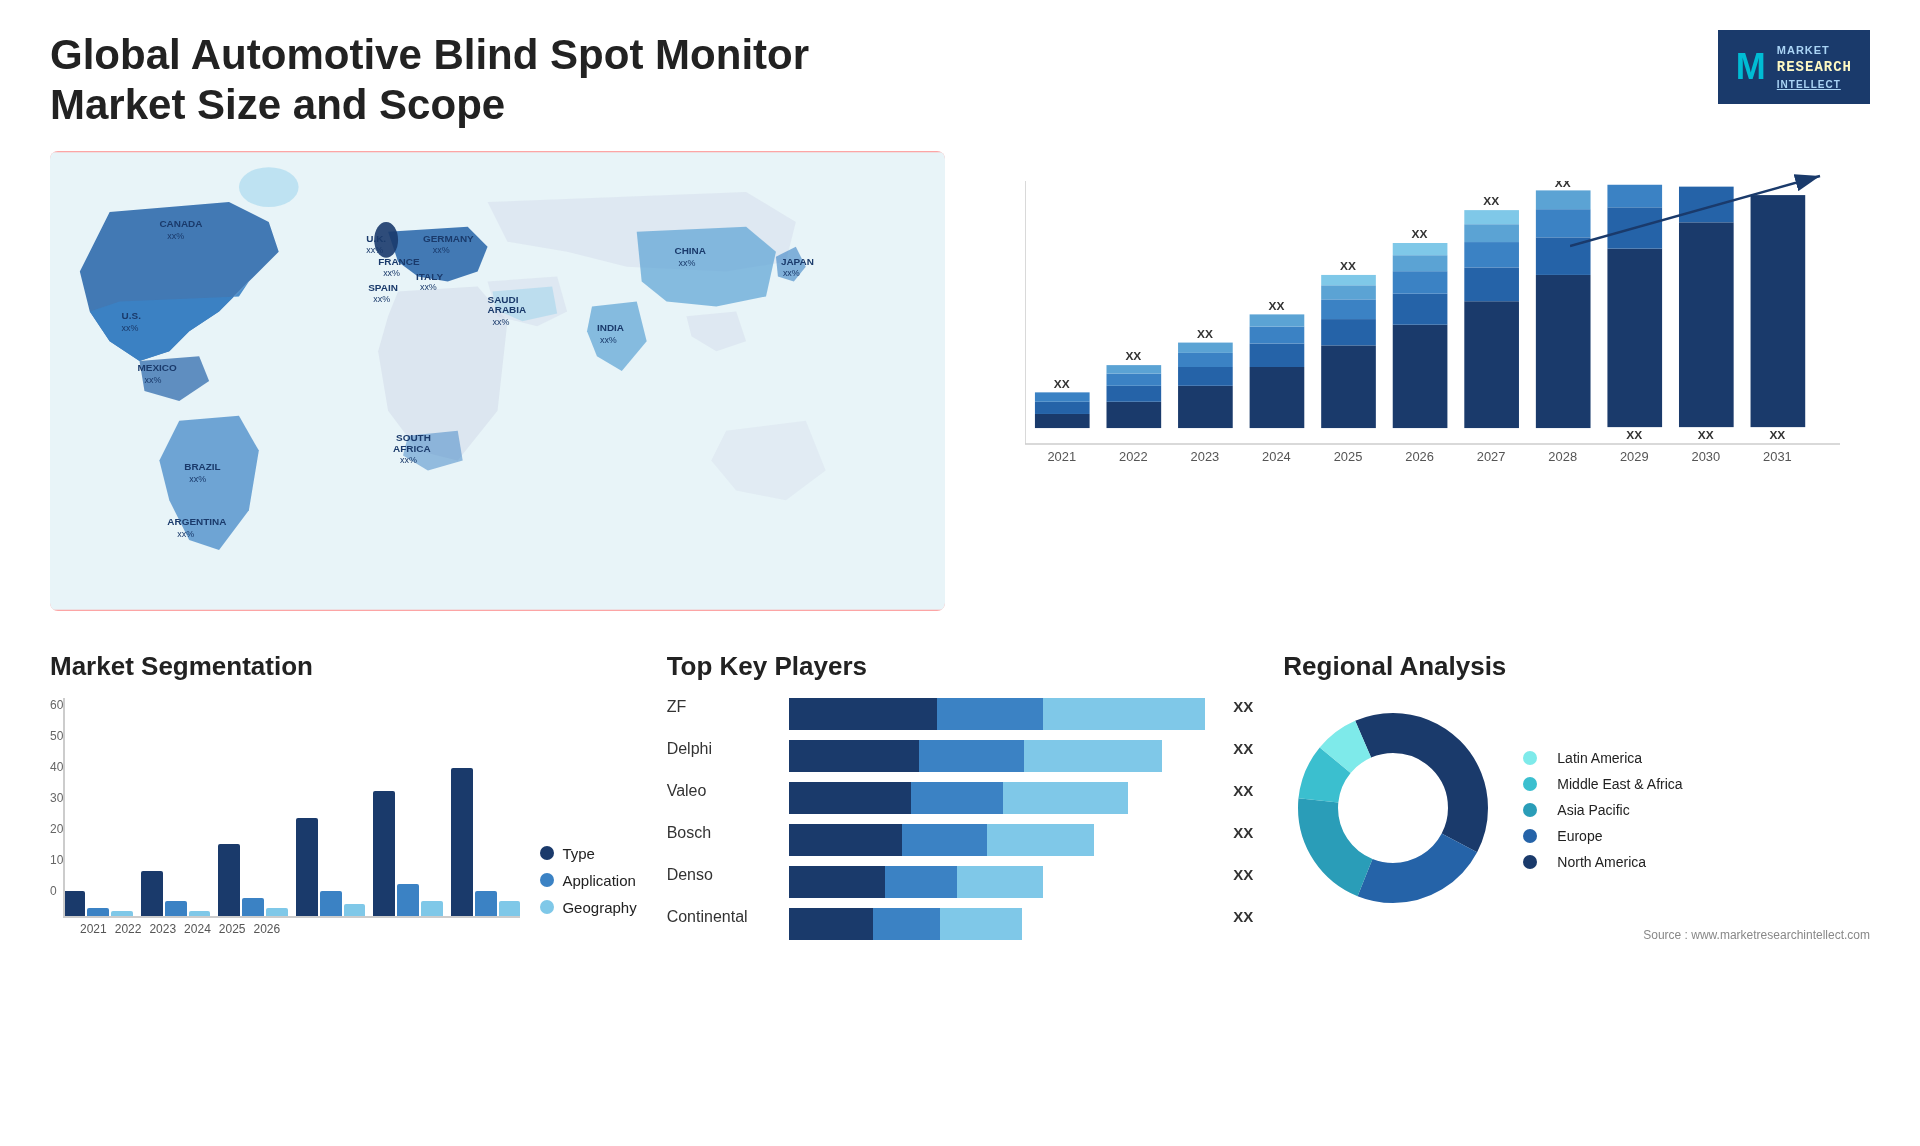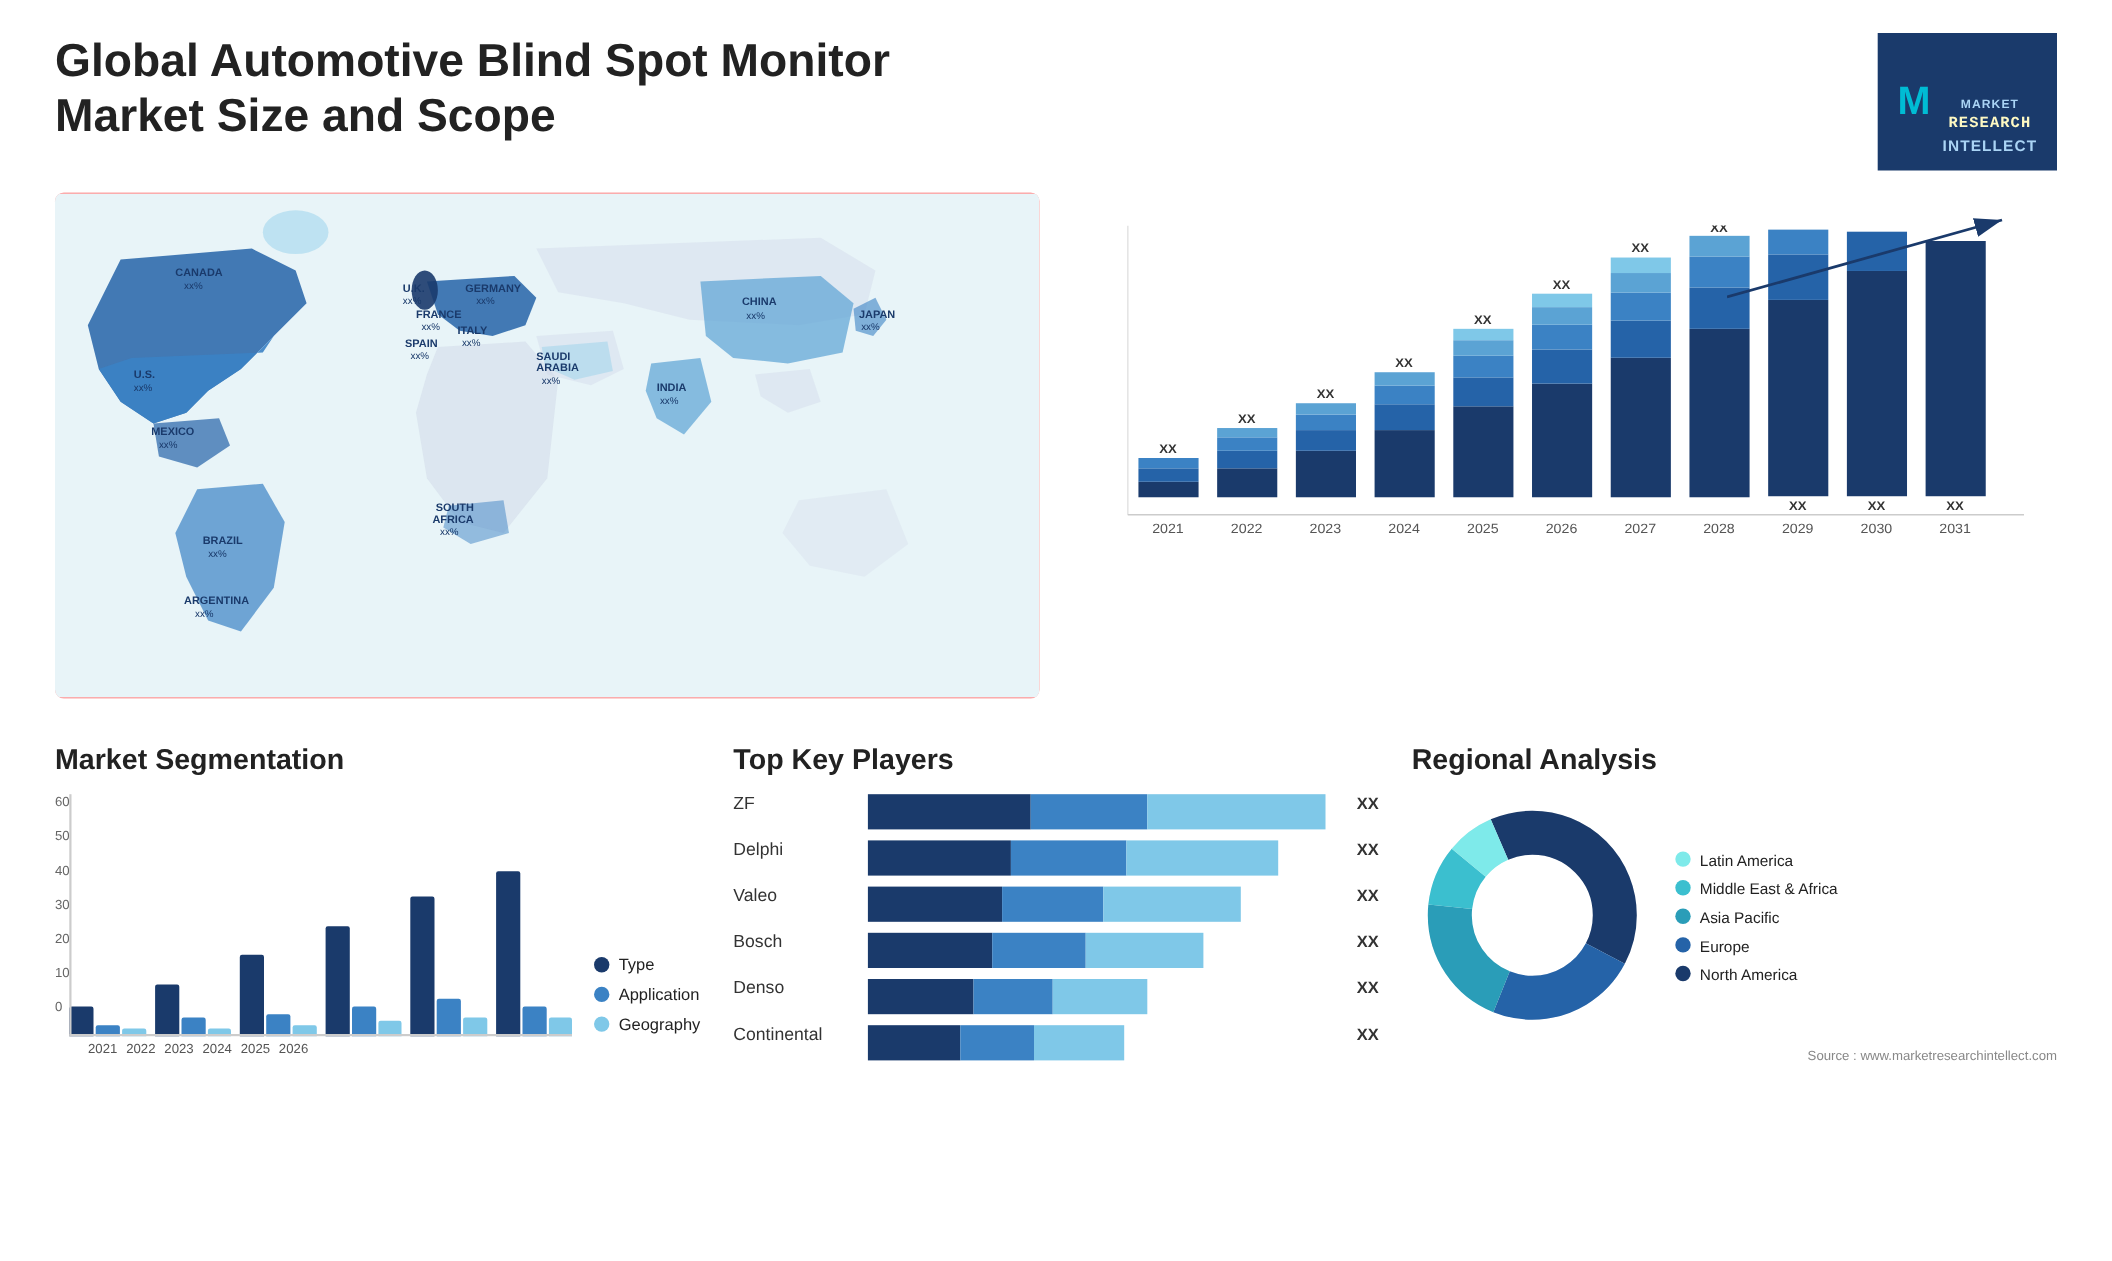--- a/index.html
+++ b/index.html
@@ -41,24 +41,24 @@
       text-align: center;
       display: flex;
       align-items: center;
       gap: 10px;
     }
     .logo-m {
       font-size: 36px;
       font-weight: 900;
       color: #00bcd4;
     }
-    .logo-text { text-align: center; margin-top: 46px; }
+    .logo-text { text-align: left; }
     .logo-text .market { font-size: 11px; color: #aad4f5; }
     .logo-text .research { font-size: 14px; color: #fef9c3; font-weight: 900; font-family: Liberation Mono, monospace; }
-    .logo-text .intellect { font-size: 14px; color: #aad4f5; }
+    .logo-text .intellect { font-size: 10px; color: #aad4f5; text-decoration: underline; }
 
     .main-content {
       display: grid;
       grid-template-columns: 1fr 1fr;
       grid-template-rows: auto auto;
       gap: 30px;
     }
 
     
     .map-section {
@@ -214,21 +214,22 @@
       flex-shrink: 0;
     }
     .regional-legend {
       display: flex;
       flex-direction: column;
       gap: 10px;
       font-size: 14px;
     }
     .reg-legend-item {
       display: flex;
-      gap: 8px;
+      align-items: center;
+      gap: 20px;
     }
     .reg-legend-dot {
       width: 14px;
       height: 14px;
       border-radius: 50%;
       flex-shrink: 0;
     }
 
     .source-text {
       font-size: 12px;

